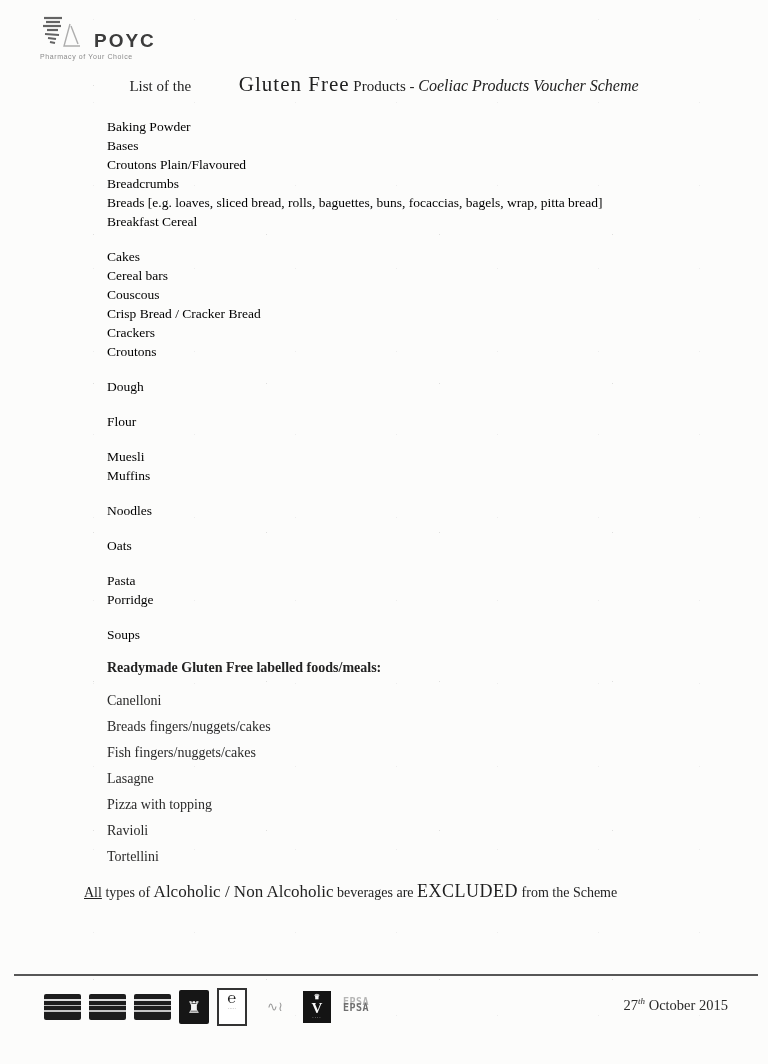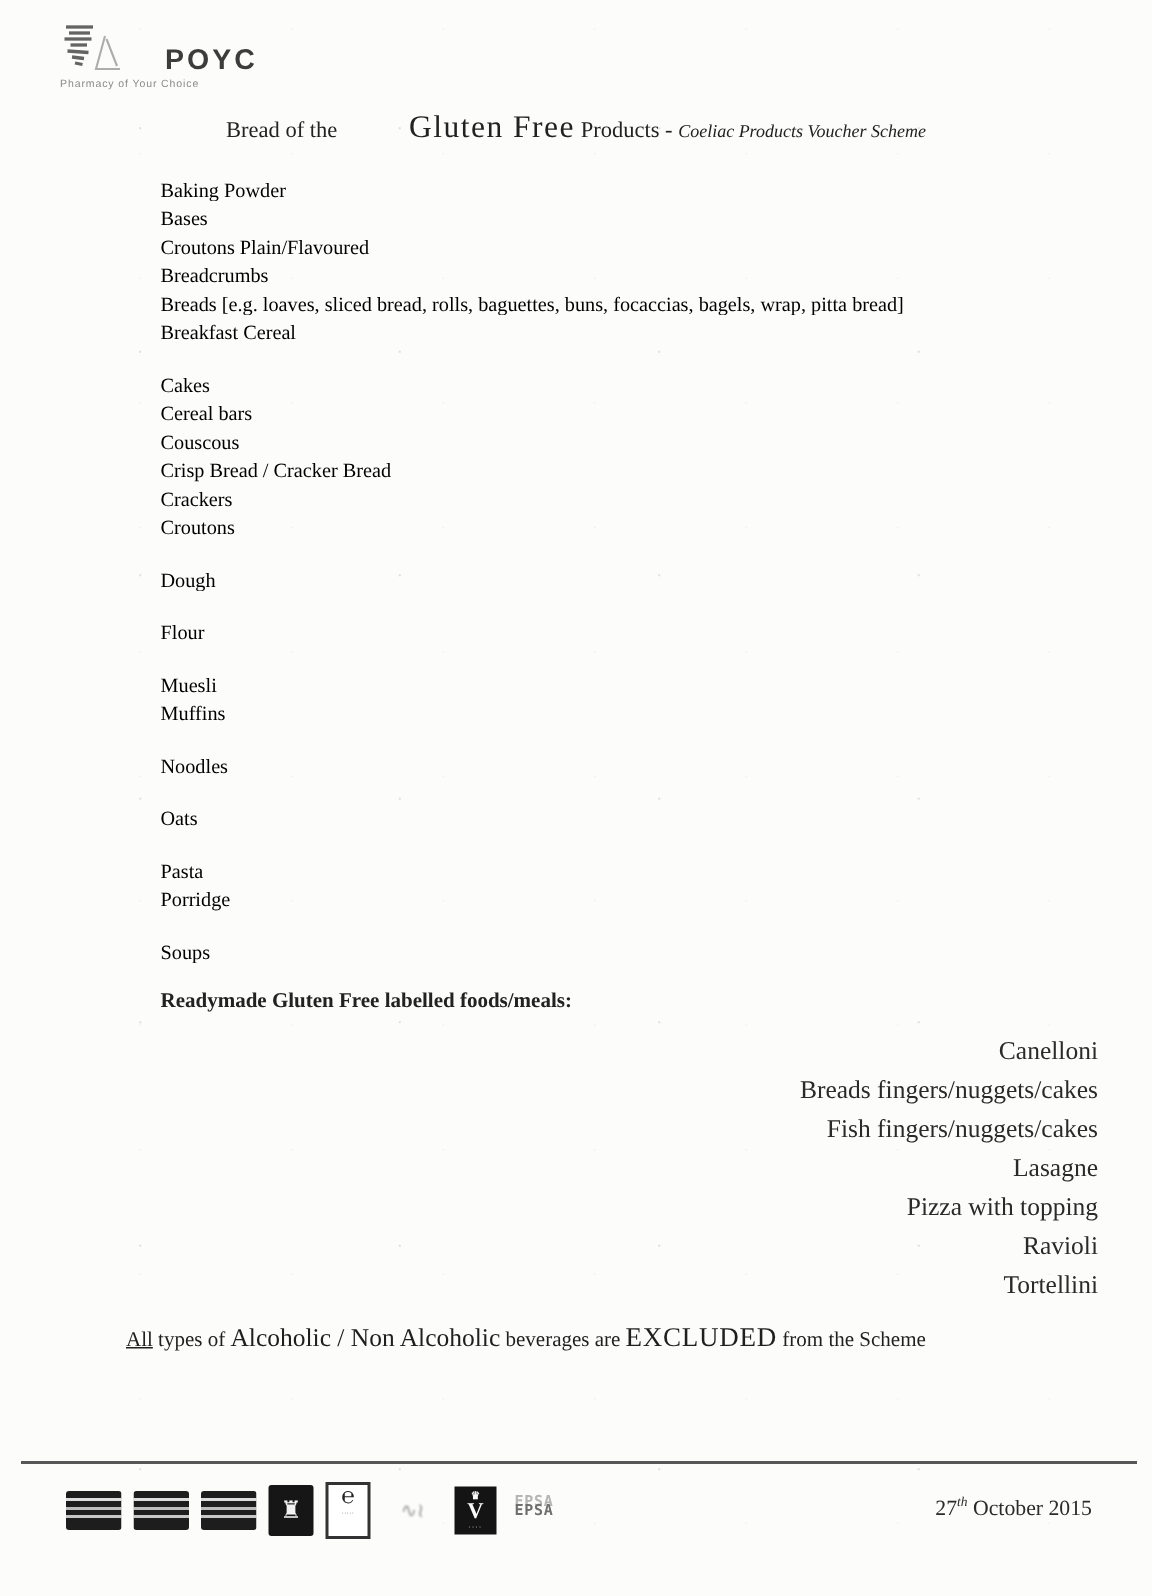--- a/index.html
+++ b/index.html
@@ -16,57 +16,56 @@
   .page::before{
     content:"";position:absolute;inset:0;pointer-events:none;
     background-image:
       radial-gradient(rgba(120,120,120,.22) .6px, transparent .8px),
       radial-gradient(rgba(150,150,150,.15) .5px, transparent .7px);
     background-size:173px 149px, 101px 83px;
     background-position:7px 11px, 43px 61px;
   }
   
   .logo-block{position:absolute;left:40px;top:14px;width:220px;}
-  .logo-row{display:flex;align-items:flex-end;gap:22px;}
+  .logo-row{display:flex;align-items:flex-end;gap:6px;}
   .logo-mark{width:48px;height:36px;position:relative;}
   .logo-mark svg{display:block;}
   .logo-name{
     font-family:"Liberation Sans","DejaVu Sans",sans-serif;
     font-size:19px;font-weight:700;letter-spacing:2px;color:#3c3c3c;
     line-height:1;filter:blur(.3px);
   }
   .logo-tagline{
     font-family:"Liberation Sans","DejaVu Sans",sans-serif;
     font-size:7px;color:#8a8a8a;letter-spacing:.6px;margin-top:3px;
     filter:blur(.2px);
   }
   
   .doc-title{
     position:absolute;left:0;right:0;top:72px;
     text-align:center;white-space:nowrap;
     color:#222;filter:blur(.2px);
   }
   .t-normal{font-size:15px;}
   .t-big{font-size:21px;letter-spacing:1px;margin-left:44px;}
-  .t-italic{font-size:12px;font-style:italic;}
+  .t-italic{font-size:16px;font-style:italic;}
   
   .content{position:absolute;left:107px;top:117px;right:36px;}
   .product-group{margin-bottom:16px;}
   .product-item{
     font-size:13.5px;line-height:19px;color:#000000;
     filter:blur(.18px);
   }
   .readymade-heading{
     font-size:14px;font-weight:700;color:#222;
     margin-bottom:15px;filter:blur(.18px);
   }
   .readymade-item{
-    font-size:17px;line-height:19px;margin-bottom:7px;color:#2a2a2a;
+    font-size:14px;line-height:19px;margin-bottom:7px;color:#2a2a2a;
     filter:blur(.18px);
-    text-align:right;
   }
   
   .exclusion{
     margin-top:15px;margin-left:-23px;white-space:nowrap;
     color:#1f1f1f;filter:blur(.2px);
   }
   .x-small{font-size:14px;}
   .x-underline{font-size:14px;text-decoration:underline;}
   .x-big{font-size:17px;}
   .x-caps{font-size:18px;letter-spacing:.5px;}
@@ -148,21 +147,21 @@
             <path d="M31 12 L38 30"></path>
           </g>
         </svg>
       </span>
       <span class="logo-name">POYC</span>
     </div>
     <div class="logo-tagline">Pharmacy of Your Choice</div>
   </div>
 
   <div class="doc-title">
-    <span class="t-normal">Bread of the </span><span class="t-big">Gluten Free</span><span class="t-normal"> Products - </span><span class="t-italic">Coeliac Products Voucher Scheme</span>
+    <span class="t-normal">List of the </span><span class="t-big">Gluten Free</span><span class="t-normal"> Products - </span><span class="t-italic">Coeliac Products Voucher Scheme</span>
   </div>
 
   <div class="content">
     <div>
         <div class="product-group">
           <div class="product-item">Baking Powder</div>
           <div class="product-item">Bases</div>
           <div class="product-item">Croutons Plain/Flavoured</div>
           <div class="product-item">Breadcrumbs</div>
           <div class="product-item">Breads [e.g. loaves, sliced bread, rolls, baguettes, buns, focaccias, bagels, wrap, pitta bread]</div>

